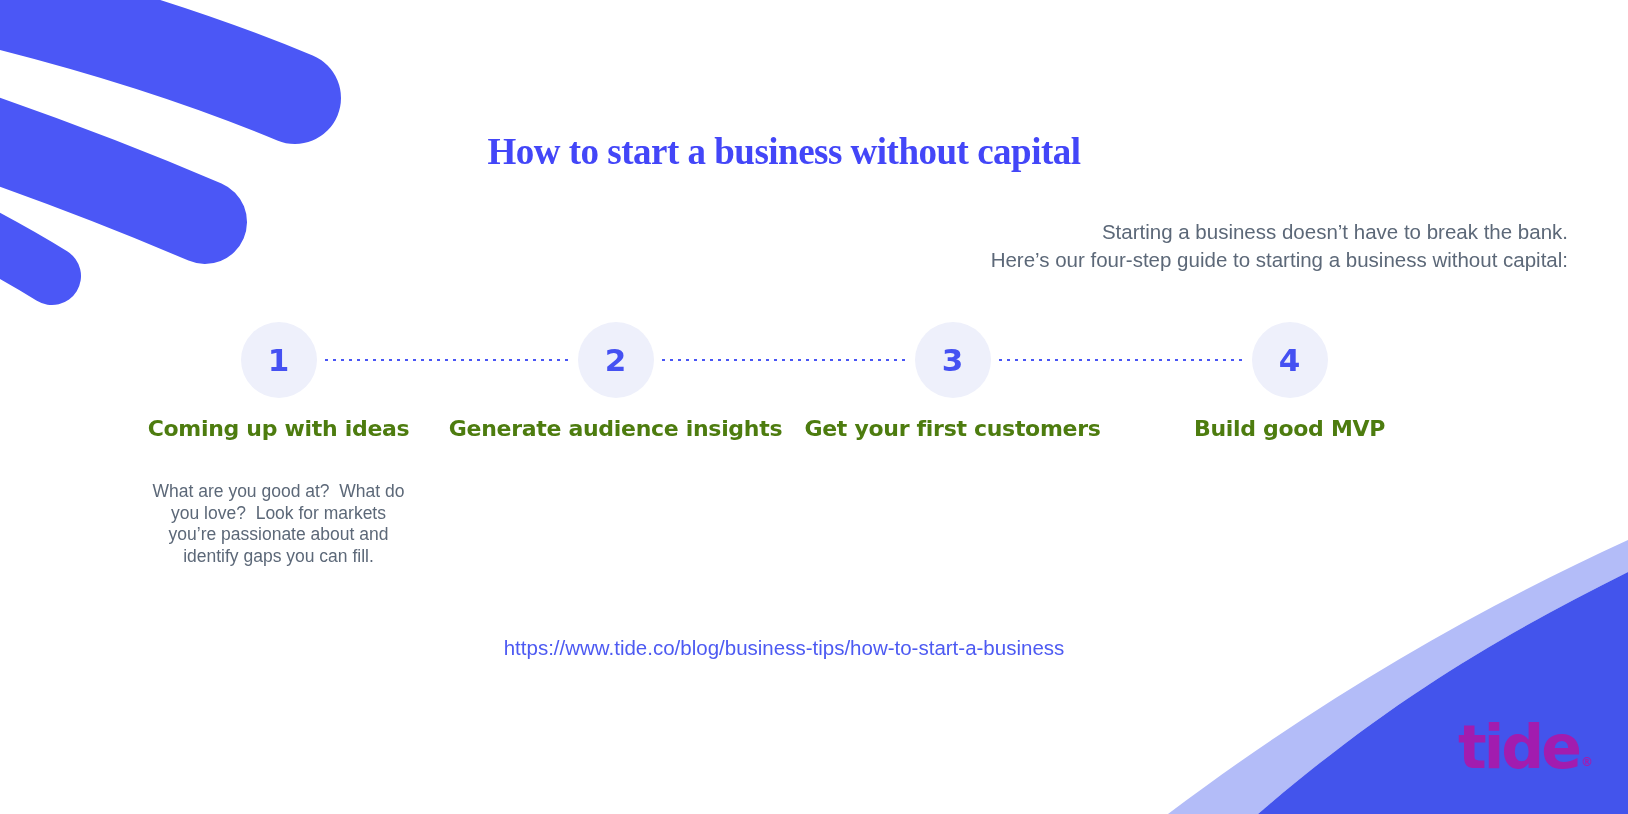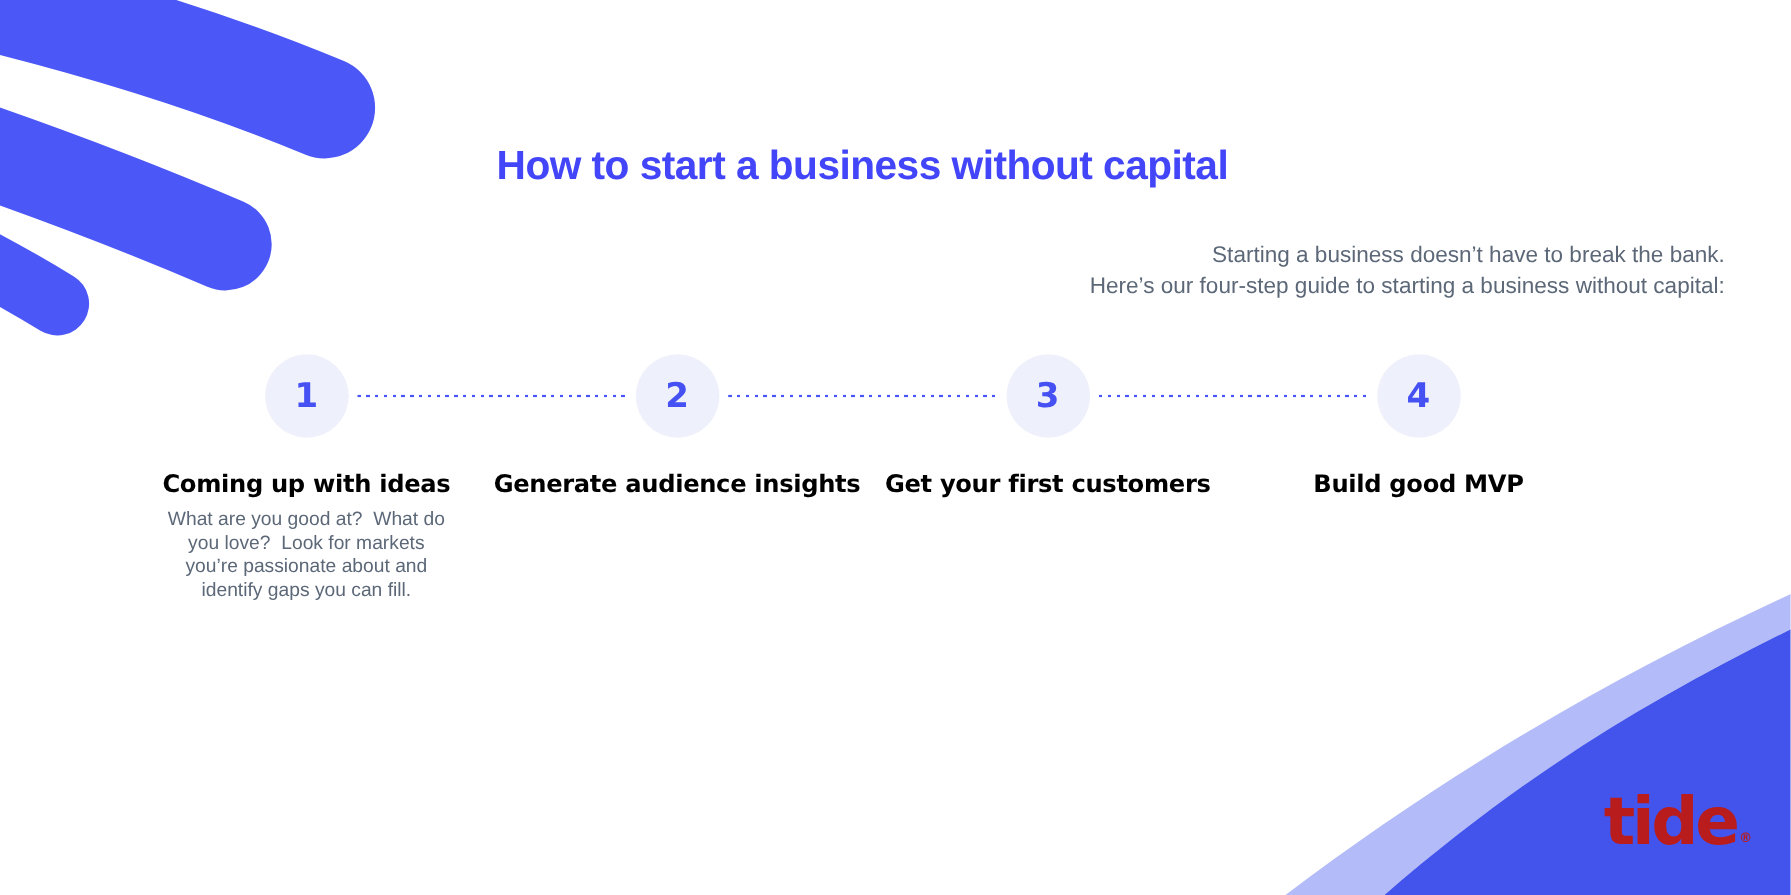--- a/index.html
+++ b/index.html
@@ -23,21 +23,21 @@
     position: absolute;
     left: 0; top: 0;
     width: 1568px; 
     z-index: 1;
   }
   .title {
     position: absolute;
     left: 0; top: 130px;
     width: 100%;
     text-align: center;
-    font-family: Liberation Sans, sans-serif;
+    font-family: Liberation Serif, serif;
     font-weight: 700;
     font-size: 37px;
     letter-spacing: -0.5px;
     color: #4346F8;
   }
   .subtitle {
     position: absolute;
     left: 0; top: 218px;
     width: 100%;
     text-align: right;
@@ -68,29 +68,29 @@
     align-items: center;
     justify-content: center;
   }
   .step-number {
     font-family: "DejaVu Sans", "Liberation Sans", sans-serif;
     font-weight: 700;
     font-size: 31px;
     color: #4551F2;
   }
   .step-title {
-    margin-top: 30px;
+    margin-top: 18px;
     font-family: "DejaVu Sans", "Liberation Sans", sans-serif;
     font-weight: 700;
     font-size: 22px;
     letter-spacing: -0.3px;
-    color: #000000;
+    color: #4d7c0f;
   }
   .step-desc {
-    margin-top: 8px;
+    margin-top: 40px;
     font-size: 17.5px;
     line-height: 21.5px;
     color: #5C6878;
     white-space: pre-wrap;
   }
   .connector {
     position: absolute;
     top: 359px;
     height: 2px;
     background: repeating-linear-gradient(90deg, #4956F5 0 3px, transparent 3px 8px);
@@ -109,21 +109,21 @@
     color: #5C6878;
   }
   .footer a {
     color: #4D5AF2;
     text-decoration: none;
   }
   .brand-logo {
     position: absolute;
     left: 1458px; top: 712px;
     z-index: 2;
-    color: #b91c1c;
+    color: #a21caf;
     font-family: "DejaVu Sans", "Liberation Sans", sans-serif;
     font-weight: 700;
     font-size: 60px;
     letter-spacing: -3px;
   }
   .brand-logo .reg {
     font-size: 12px;
     letter-spacing: 0;
     vertical-align: baseline;
     position: relative;
@@ -147,20 +147,21 @@
       <path d="M 1628 540 C 1480 608 1330 692 1168 814 L 1258 814 C 1390 700 1500 636 1628 572 Z" fill="#B3BCF8"></path>
       <path d="M 1628 572 C 1500 636 1390 700 1258 814 L 1628 814 Z" fill="#4354EC"></path>
     </g>
   </svg>
 
   <div class="content">
     <div class="title">How to start a business without capital</div>
     <div class="subtitle">Starting a business doesn’t have to break the bank.
 Here’s our four-step guide to starting a business without capital:</div>
     <div class="footer">
+      <a href="#">https://www.tide.co/blog/business-tips/how-to-start-a-business</a>
     </div>
   </div>
 
   <div class="connector c1"></div>
   <div class="connector c2"></div>
   <div class="connector c3"></div>
 
   <div class="steps">
 
     <div class="step">

